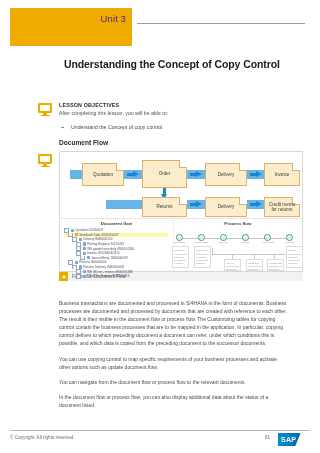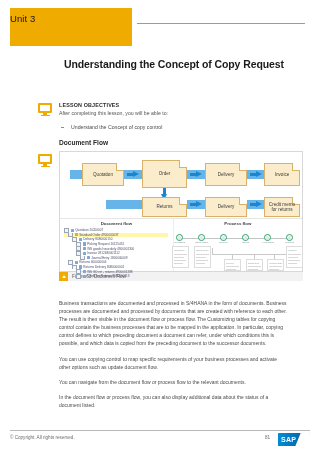--- a/index.html
+++ b/index.html
@@ -23,21 +23,22 @@
     width: 320px;
     height: 50px;
   }
   .unit-block {
     position: absolute;
     left: 10px;
     top: 8px;
     width: 122px;
     height: 38px;
     background: #f0ab00;
-    color: #0f172a;
+    color: #4c1d95;
+    text-align: right;
     padding: 5px 6px 0 0;
     box-sizing: border-box;
   }
   .unit-line {
     font-size: 9.5px;
     line-height: 12px;
     font-weight: 400;
     letter-spacing: 0.1px;
   }
   .header-rule {
@@ -473,21 +474,21 @@
 </head>
 <body>
 
 <div class="header">
   <div class="unit-block">
     <div class="unit-line">Unit 3</div>
   </div>
   <div class="header-rule"></div>
 </div>
 
-<div class="page-title">Understanding the Concept of Copy Request</div>
+<div class="page-title">Understanding the Concept of Copy Control</div>
 
 <div class="objectives">
   <div class="obj-icon">
     <div class="monitor">
         <div class="monitor-inner"></div>
       </div>
     <div class="monitor-stand"></div>
     <div class="monitor-base"></div>
   </div>
   <div class="obj-body">

